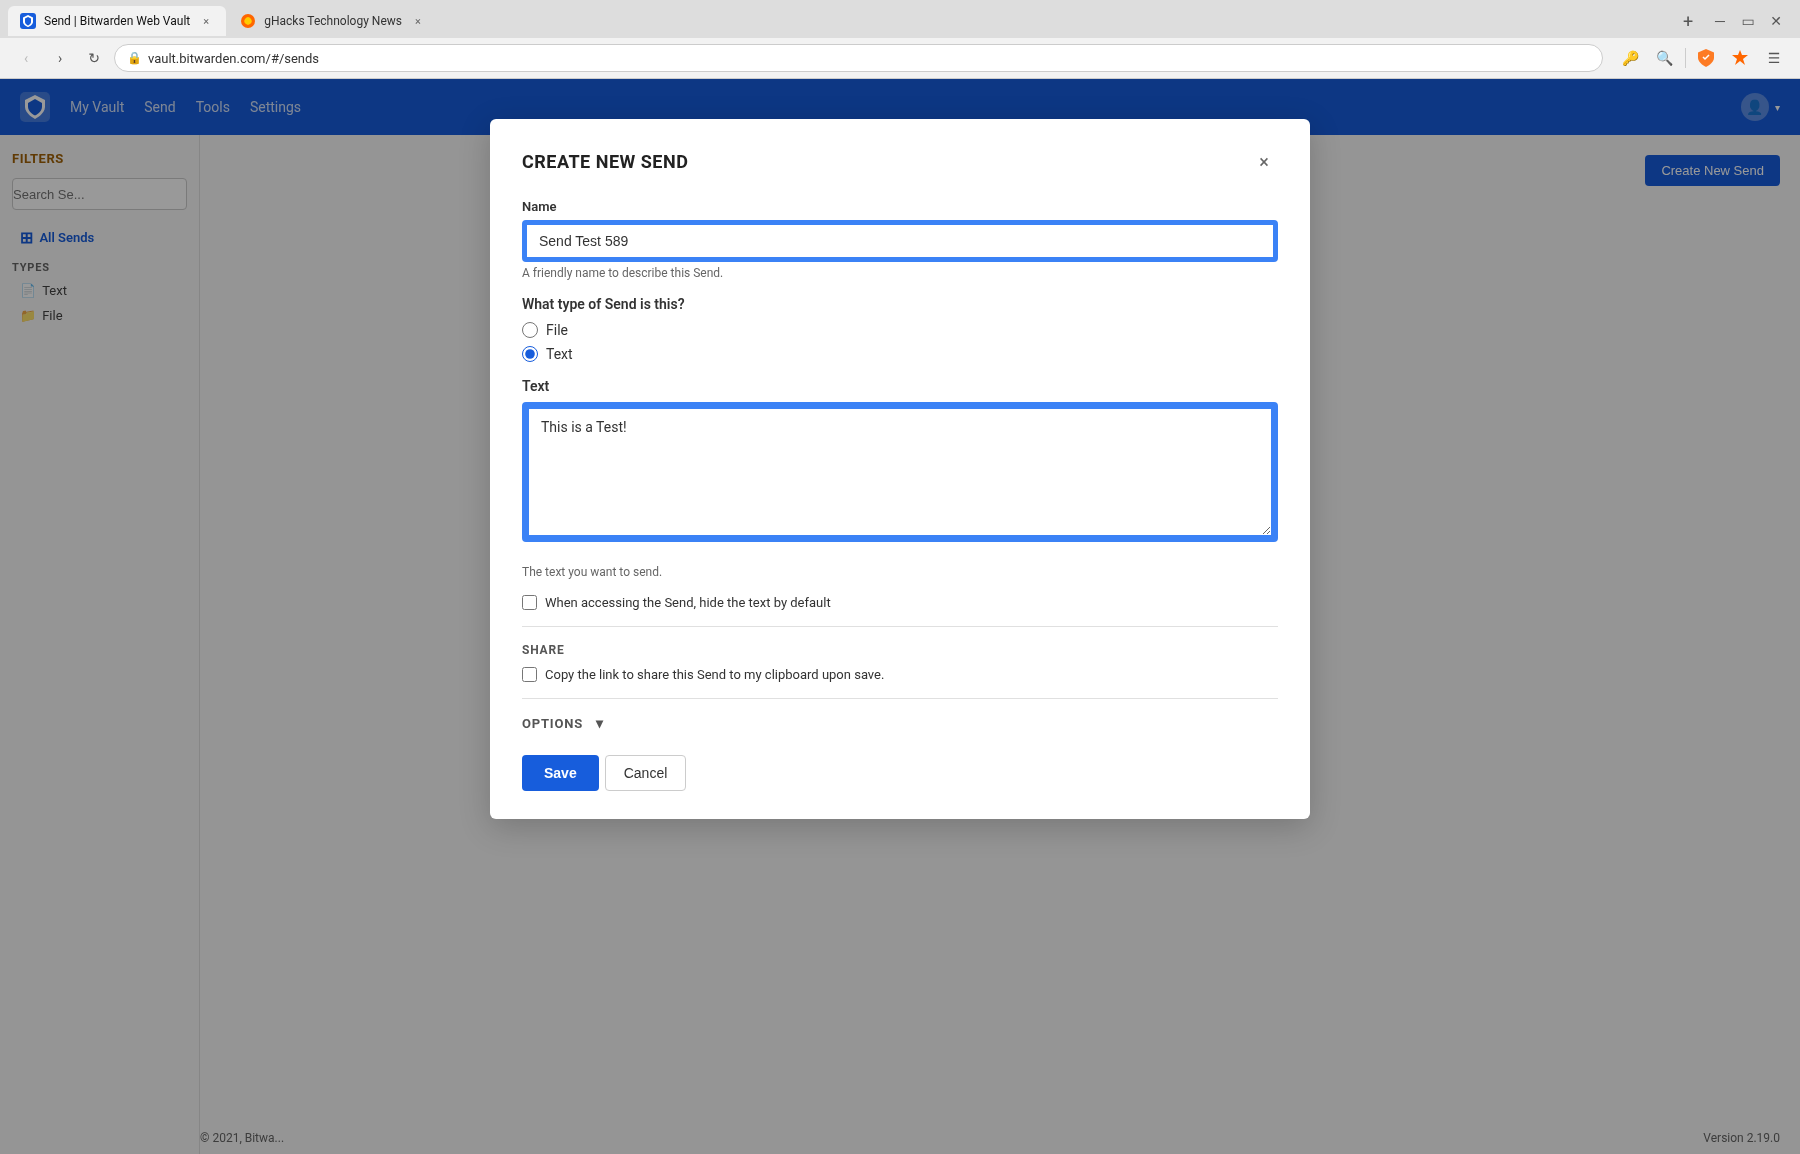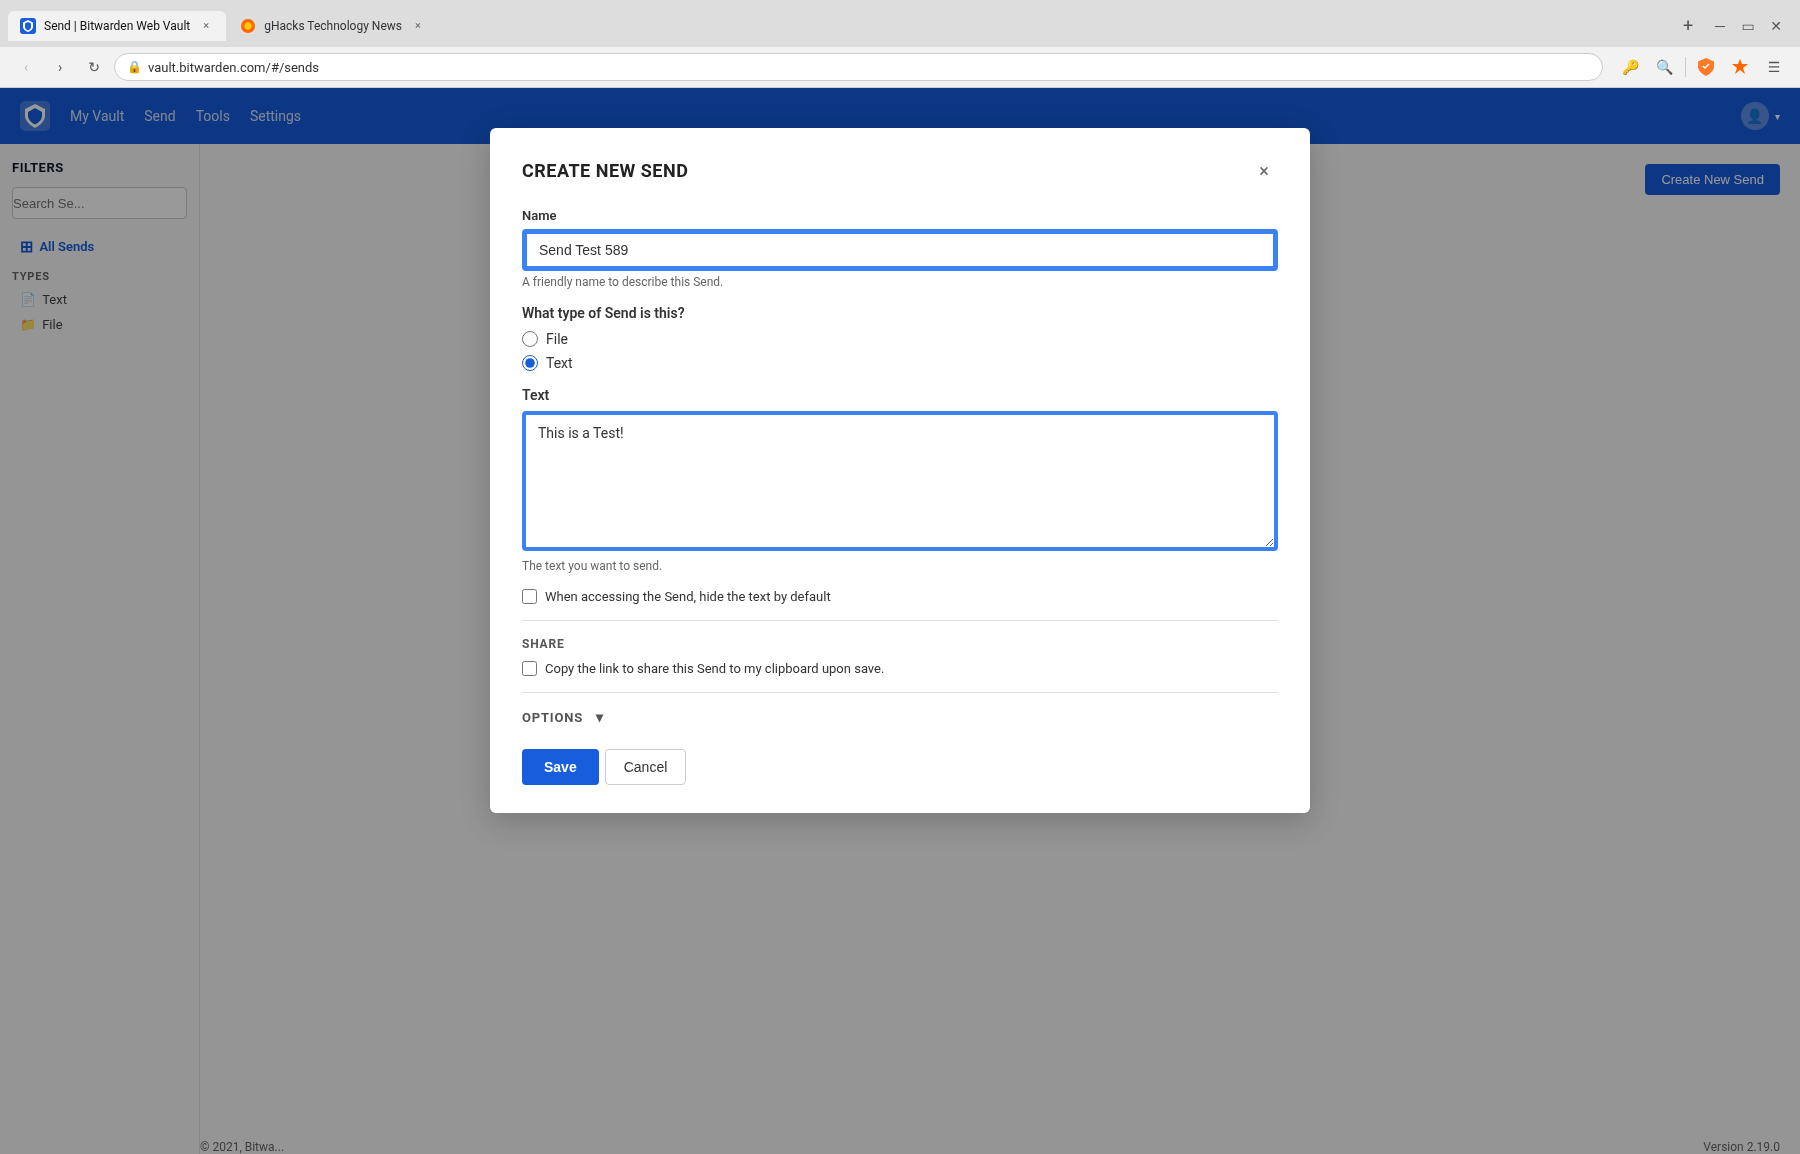--- a/index.html
+++ b/index.html
@@ -201,21 +201,21 @@
     .sidebar {
       width: 200px;
       background: #f8f8f8;
       border-right: 1px solid #e0e0e0;
       padding: 16px 12px;
     }
 
     .sidebar-filters-label {
       font-size: 13px;
       font-weight: 700;
-      color: #0f172a;
+      color: #a16207;
       letter-spacing: 0.5px;
       margin-bottom: 12px;
     }
 
     .search-box {
       width: 100%;
       height: 32px;
       border: 1px solid #ccc;
       border-radius: 4px;
       padding: 0 0;
@@ -405,34 +405,34 @@
     .text-section-label {
       font-size: 14px;
       font-weight: 600;
       color: #333;
       margin-bottom: 8px;
     }
 
     .text-textarea {
       width: 100%;
       height: 140px;
-      border: 4px solid #3b82f6;
+      border: 7px solid #3b82f6;
       border-radius: 4px;
       padding: 10px 12px;
       font-size: 14px;
       color: #333;
       resize: vertical;
       outline: none;
       font-family: inherit;
     }
 
     .textarea-hint {
       font-size: 12px;
       color: #666;
-      margin-top: 5px;
+      margin-top: 20px;
       margin-bottom: 16px;
     }
 
     .checkbox-row {
       display: flex;
       align-items: center;
       gap: 8px;
       font-size: 13px;
       color: #333;
       cursor: pointer;
@@ -520,21 +520,21 @@
       font-size: 14px;
       color: #555;
       cursor: pointer;
     }
   </style>
 </head>
 <body>
 
 <div class="browser-chrome">
 
-  <div style="display:flex; align-items:center; background:#ddd; height:47px; padding: 4px 8px 0; gap:2px;">
+  <div style="display:flex; align-items:center; background:#ddd; height:38px; padding: 4px 8px 0; gap:2px;">
     <div style="display:flex; align-items:stretch; gap:2px; flex:1;">
 
       <div class="tab active">
 
         <svg class="tab-favicon" viewBox="0 0 16 16" fill="none">
           <rect width="16" height="16" rx="3" fill="#175DDC"></rect>
           <path d="M8 2L3 4.5V9C3 12 8 14 8 14s5-2 5-5V4.5L8 2z" fill="white"></path>
           <path d="M8 4L5 5.5V9C5 11 8 12.5 8 12.5s3-1.5 3-3.5V5.5L8 4z" fill="#175DDC"></path>
         </svg>
         <span>Send | Bitwarden Web Vault</span>

